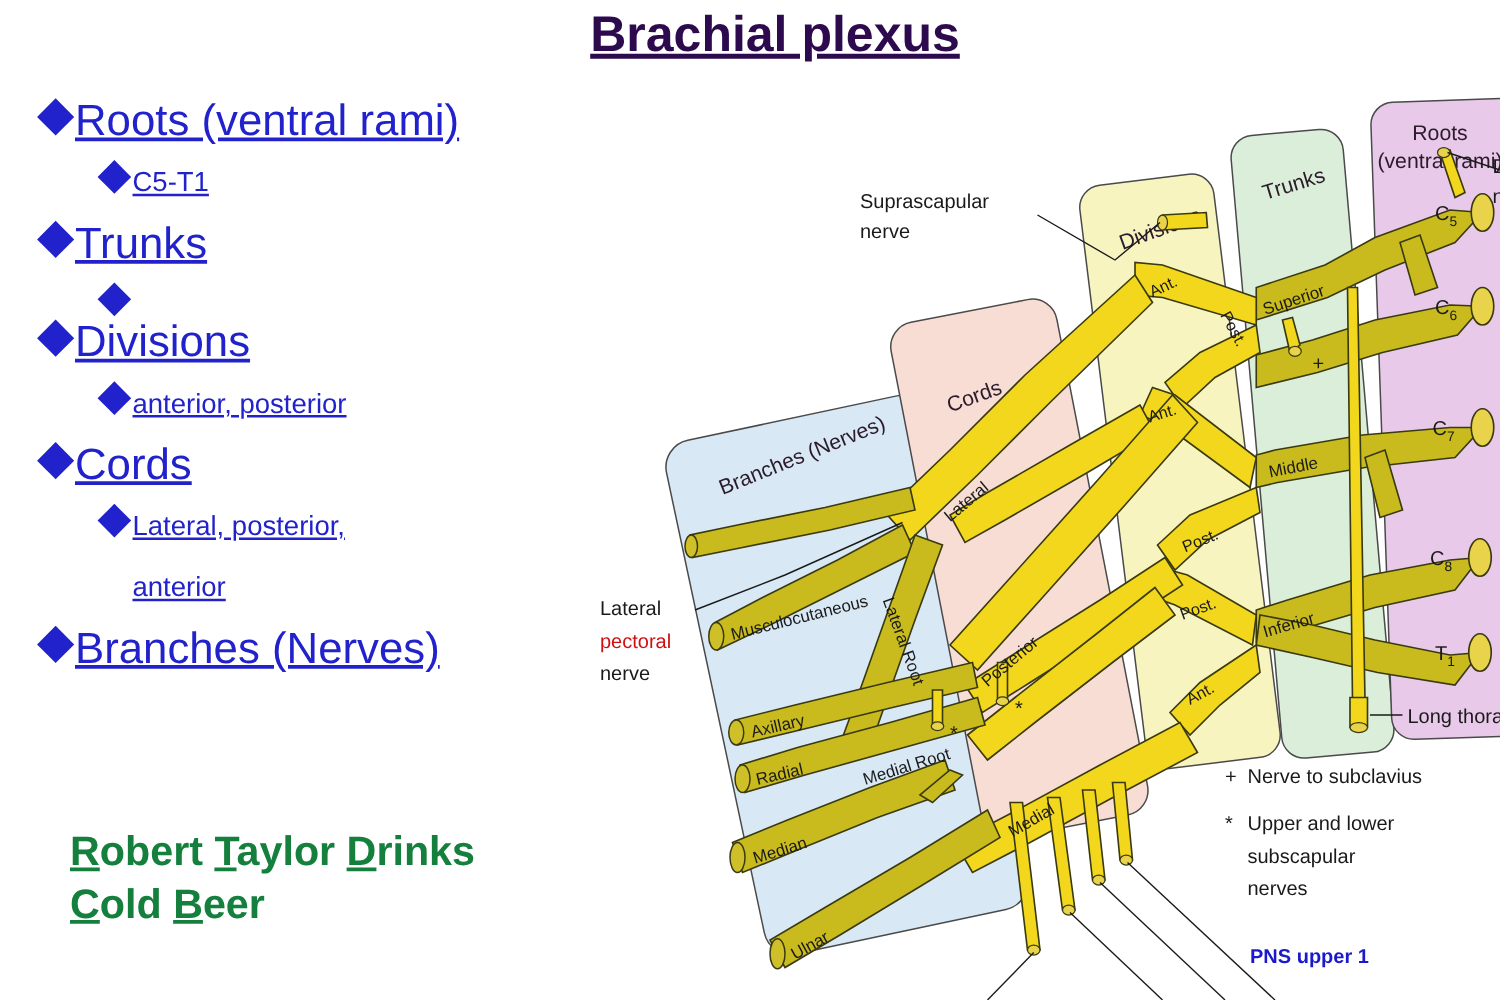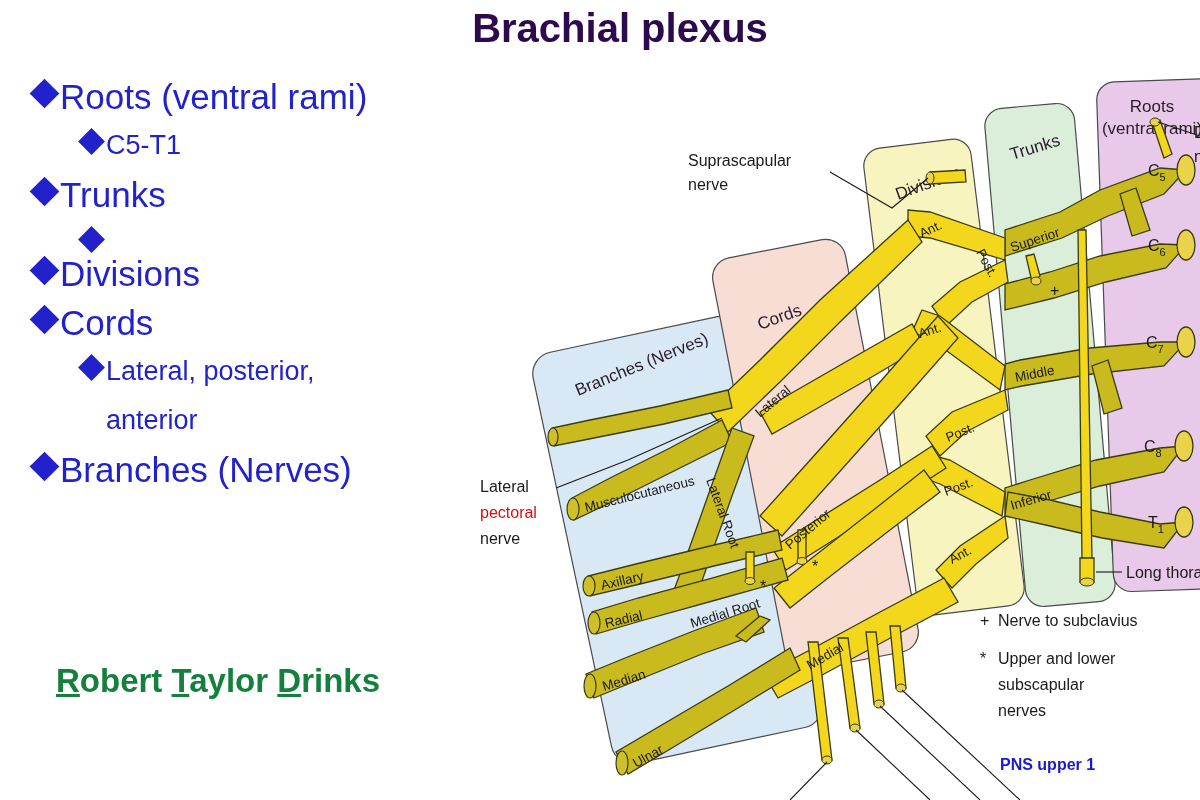--- a/index.html
+++ b/index.html
@@ -14,20 +14,21 @@
 
   
   #title{
     position:absolute;left:0;top:6px;width:1200px;
     text-align:center;
     font-size:40px;font-weight:bold;
     color:#2d0a4e;
     letter-spacing:0px;
     padding-left:40px;
     box-sizing:border-box;
+    text-decoration:underline;
   }
 
   
   #bullets{
     position:absolute;left:34px;top:72px;width:500px;
     color:#2222cc;
   }
   .b-row{display:flex;align-items:flex-start;}
   .b-l1{margin-left:0px;}
   .b-l2{margin-left:48px;}
@@ -37,22 +38,23 @@
     background:#2222cc;
     transform:rotate(45deg);
     margin-top:11px;
     margin-right:5px;
   }
   .b-l2 .dia{width:19px;height:19px;margin-top:11px;}
   .btxt{
     font-size:35px;line-height:49px;
     color:#2222cc;
     white-space:pre-line;
-  }
-  .b-l2 .btxt{font-size:27px;}
+    text-decoration:underline;
+  }
+  .b-l2 .btxt{font-size:22px;}
 
   
   #mnemonic{
     position:absolute;left:56px;top:660px;width:470px;
     color:#15803d;
     font-size:33px;font-weight:bold;line-height:42px;
   }
   #mnemonic u{text-decoration:underline;}
 
   
@@ -112,38 +114,45 @@
       <span class="dia"></span>
       <span class="btxt">Trunks</span>
     </div>
     <div class="b-row b-l2">
       <span class="dia"></span>
     </div>
     <div class="b-row b-l1">
       <span class="dia"></span>
       <span class="btxt">Divisions</span>
     </div>
+    <div class="b-row b-l2">
+      <span class="dia"></span>
+      <span class="btxt">anterior, posterior</span>
+    </div>
     <div class="b-row b-l1">
       <span class="dia"></span>
       <span class="btxt">Cords</span>
     </div>
     <div class="b-row b-l2">
       <span class="dia"></span>
       <span class="btxt">Lateral, posterior,
 anterior</span>
     </div>
     <div class="b-row b-l1">
       <span class="dia"></span>
       <span class="btxt">Branches (Nerves)</span>
     </div>
   </div>
 
   <div id="mnemonic">
     <div>
       <span><u>R</u><span>obert </span></span><span><u>T</u><span>aylor </span></span><span><u>D</u><span>rinks</span></span>
+    </div>
+    <div>
+      <span><u>C</u><span>old </span></span><span><u>B</u><span>eer</span></span>
     </div>
   </div>
 
   <div id="diagram">
   <svg width="740" height="740" viewBox="0 0 740 740" xmlns="http://www.w3.org/2000/svg">
     <defs>
       <clipPath id="clipAll">
             <rect x="0" y="0" width="740" height="740"></rect>
           </clipPath>
     </defs>

